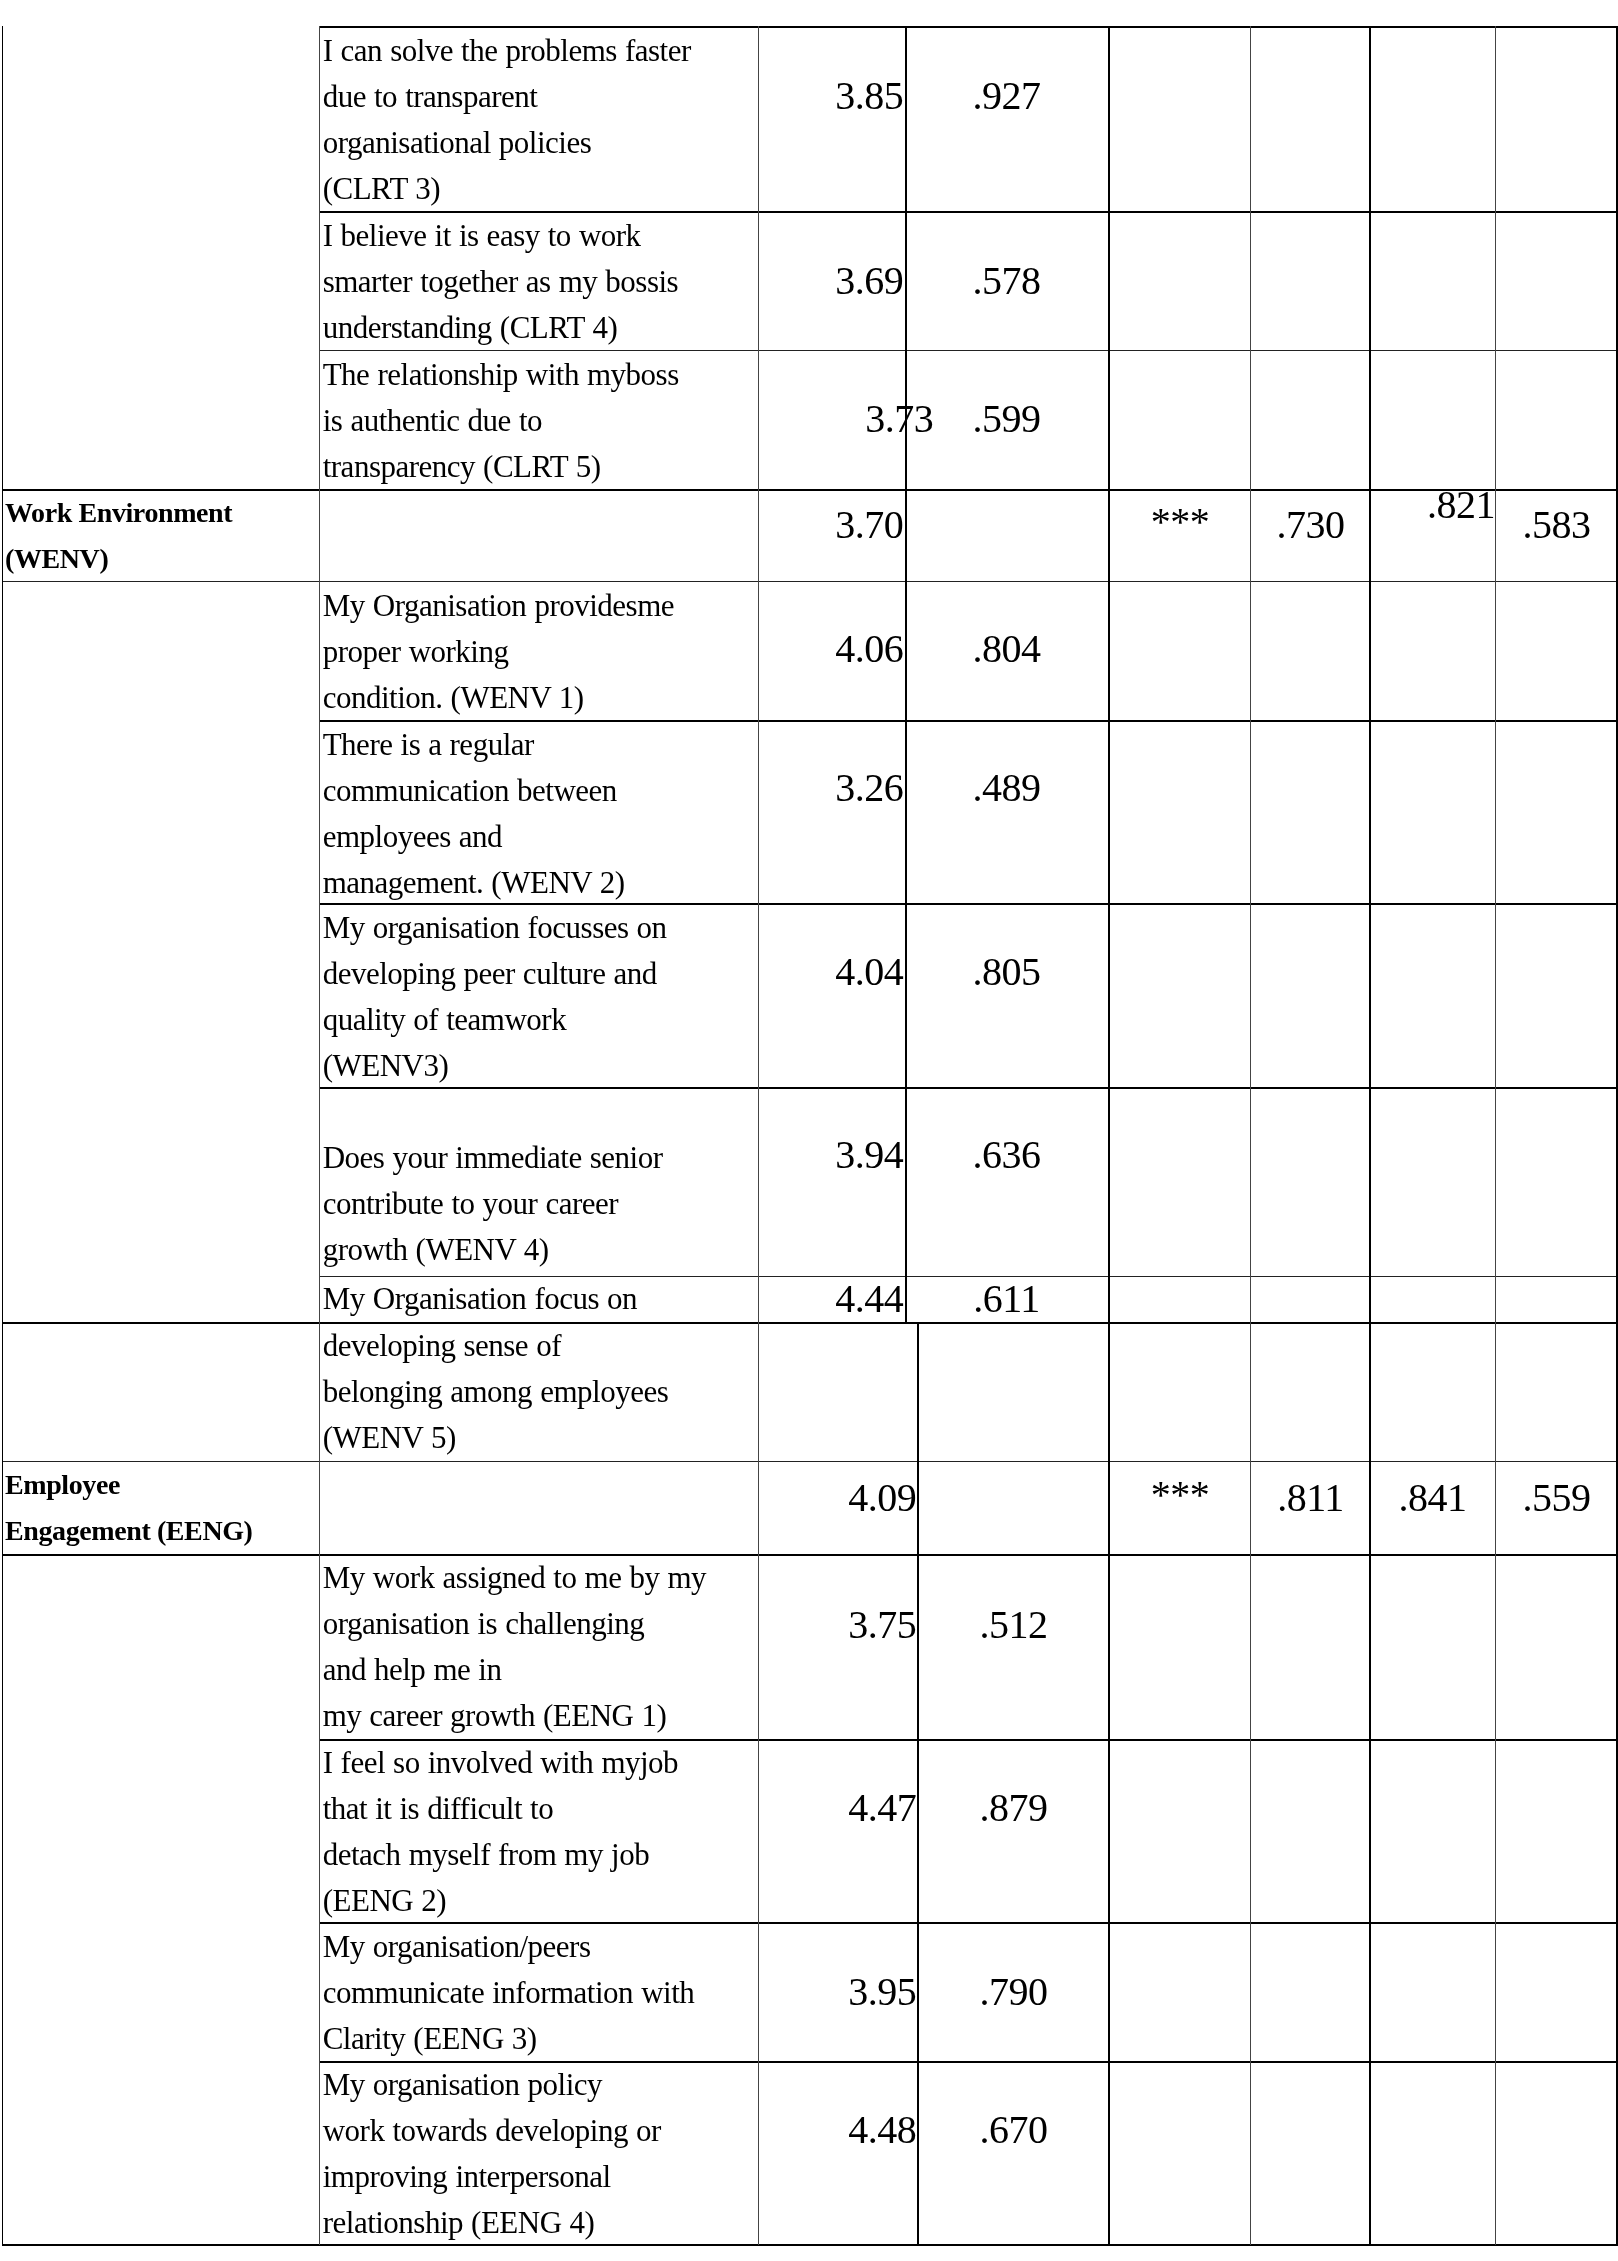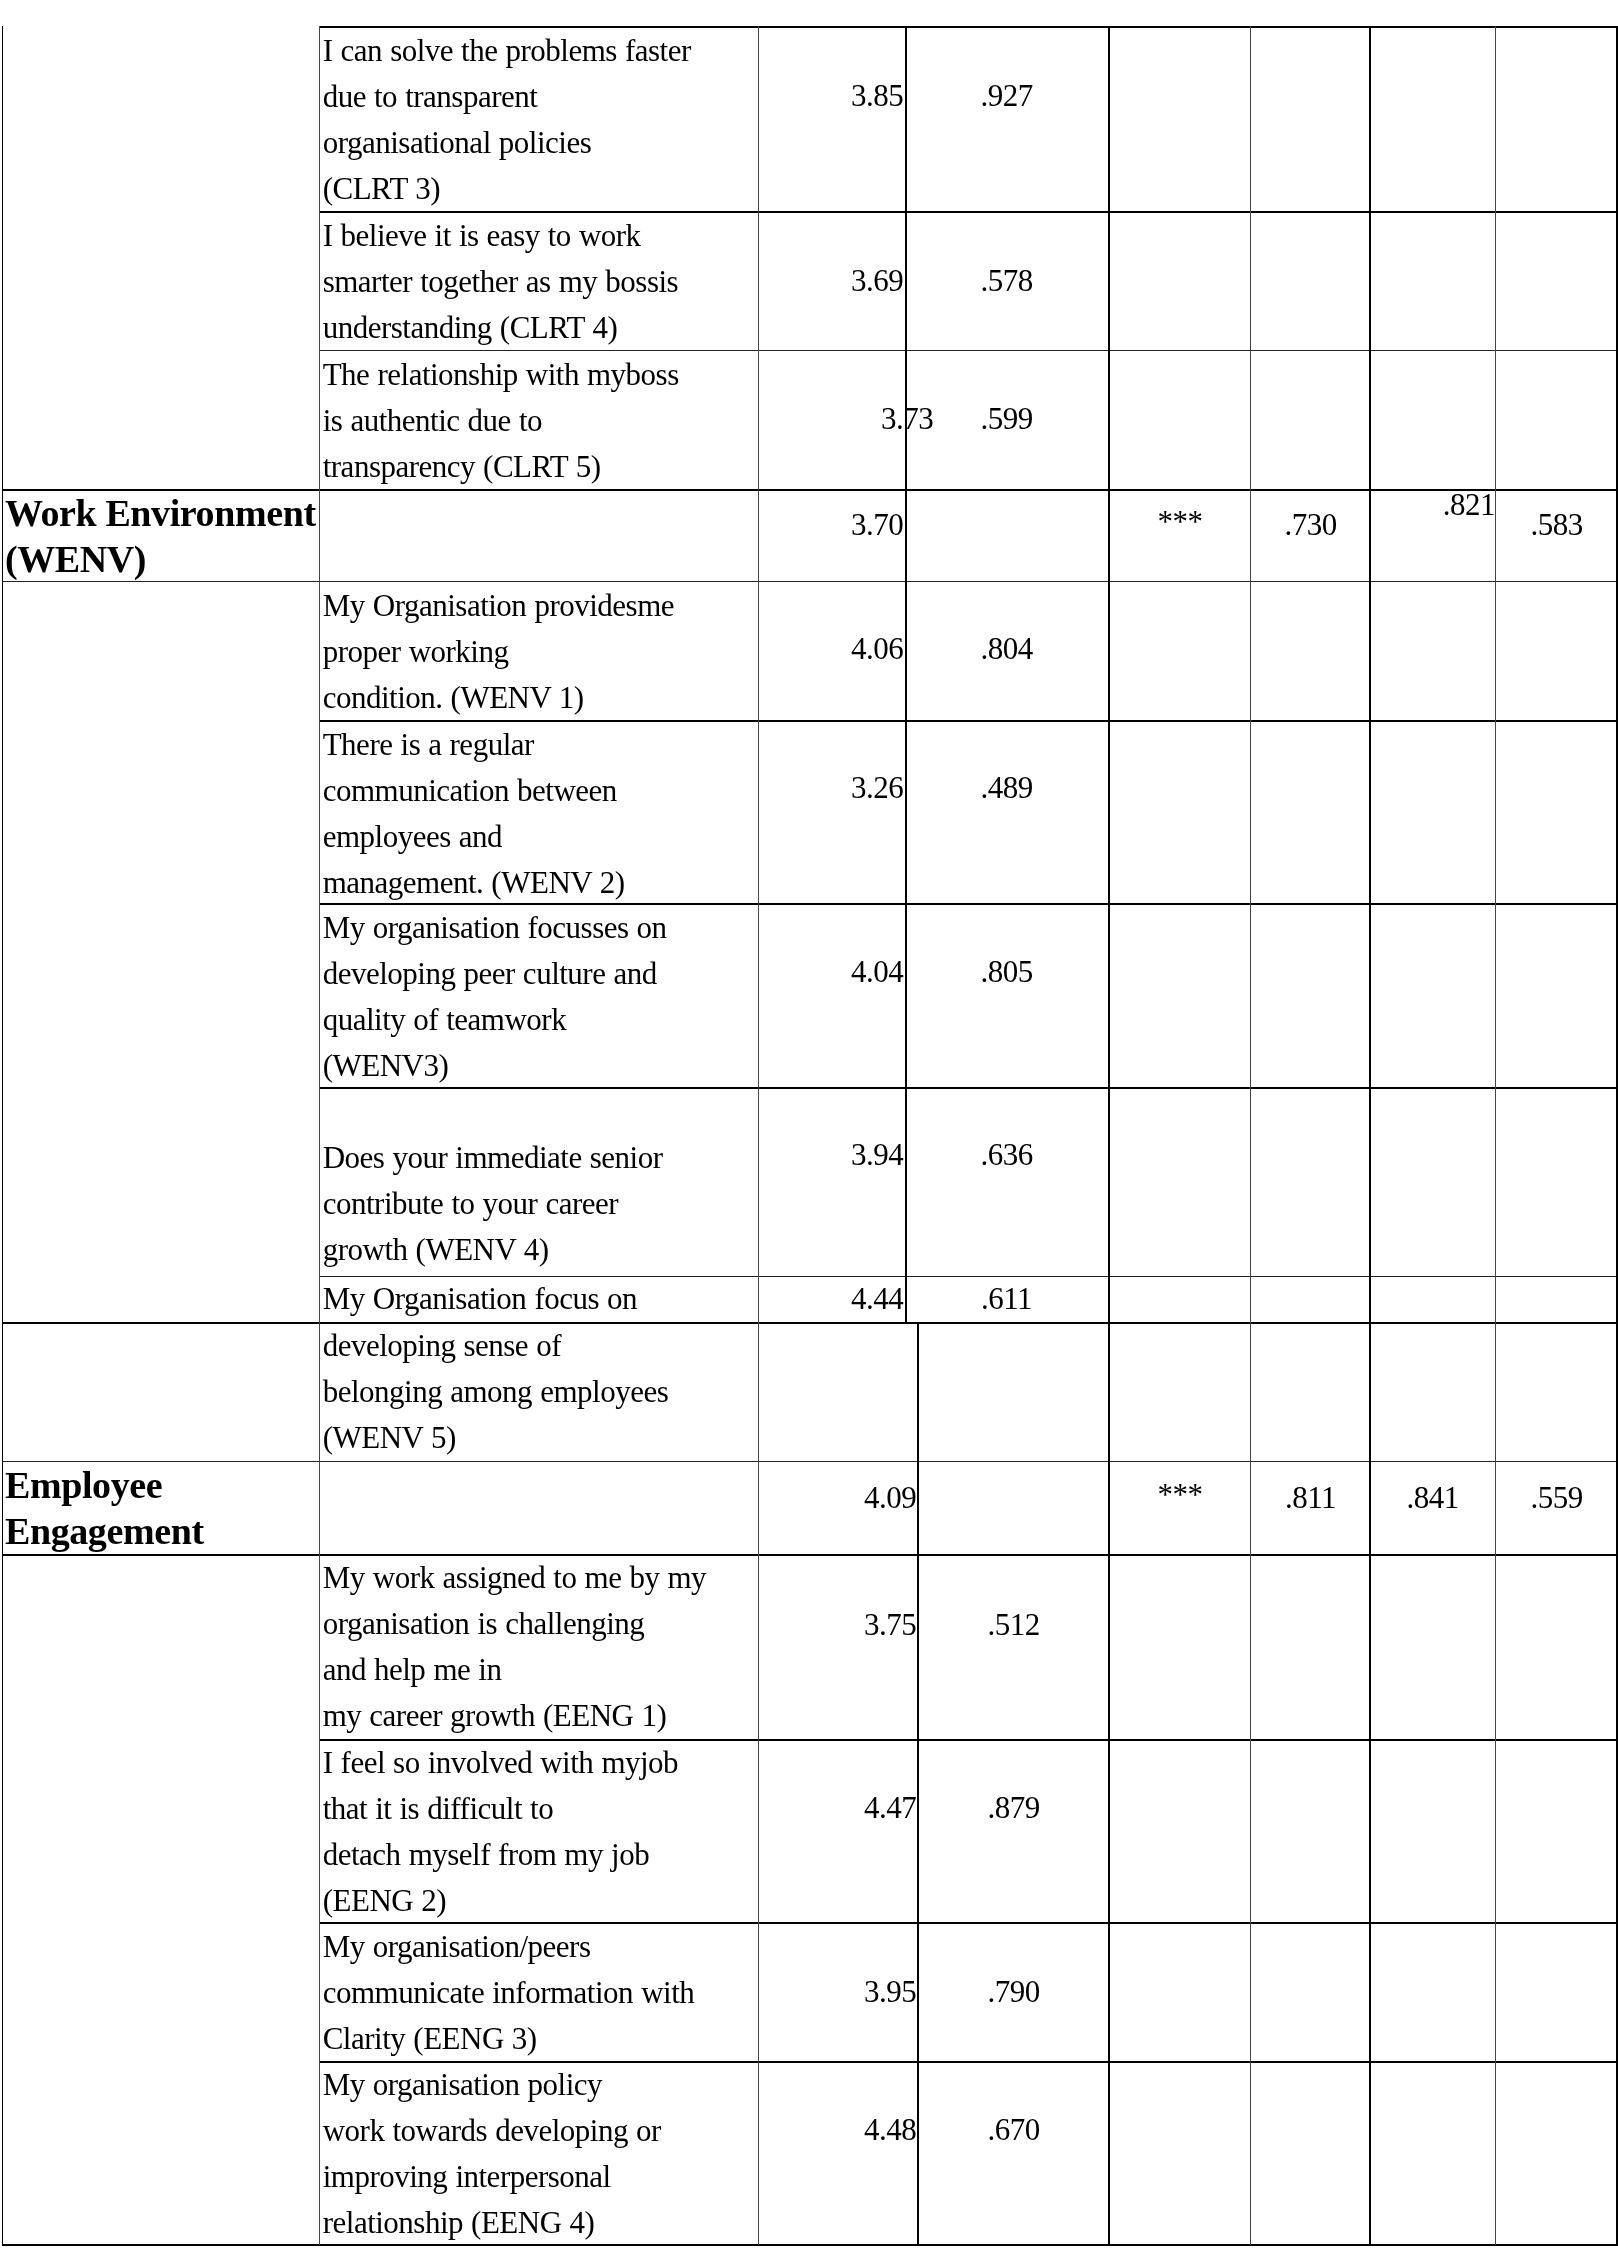--- a/index.html
+++ b/index.html
@@ -6,23 +6,23 @@
   body { width: 1618px; height: 2261px; position: relative; overflow: hidden;
          font-family: "Liberation Serif", "DejaVu Serif", serif; color: #000; }
   .grid { position: absolute; left: 0; top: 0; width: 1618px; height: 2261px; }
   .hl { position: absolute; height: 1.7px; background: #000; }
   .hl.thin { height: 0.8px; background: #222; }
   .vl { position: absolute; width: 1.7px; background: #000; }
   .vl.thin { width: 0.8px; background: #444; }
   .cell { position: absolute; box-sizing: border-box; overflow: hidden; }
   .item-text { font-size: 31px; line-height: 46px; text-align: justify; padding: 0 0 0 1.7px;
                letter-spacing: -0.5px; word-spacing: 0.8px; white-space: pre-line; }
-  .construct-text { font-size: 38px; line-height: 46px; font-weight: bold; letter-spacing: -0.4px;
+  .construct-text { font-size: 28px; line-height: 46px; font-weight: bold; letter-spacing: -0.4px;
                     padding-left: 1.7px; white-space: pre-line; }
-  .num { font-size: 31px; line-height: 46px; letter-spacing: -0.5px; }
+  .num { font-size: 40px; line-height: 46px; letter-spacing: -0.5px; }
   .num.right { text-align: right; padding-right: 1.7px; }
   .num.center { text-align: center; }
 </style>
 </head>
 <body>
 
 <div class="grid">
 
   <div class="hl" style="left:320px;top:26.4px;width:1297px;"></div>
   <div class="hl" style="left:320px;top:211px;width:1297px;"></div>

